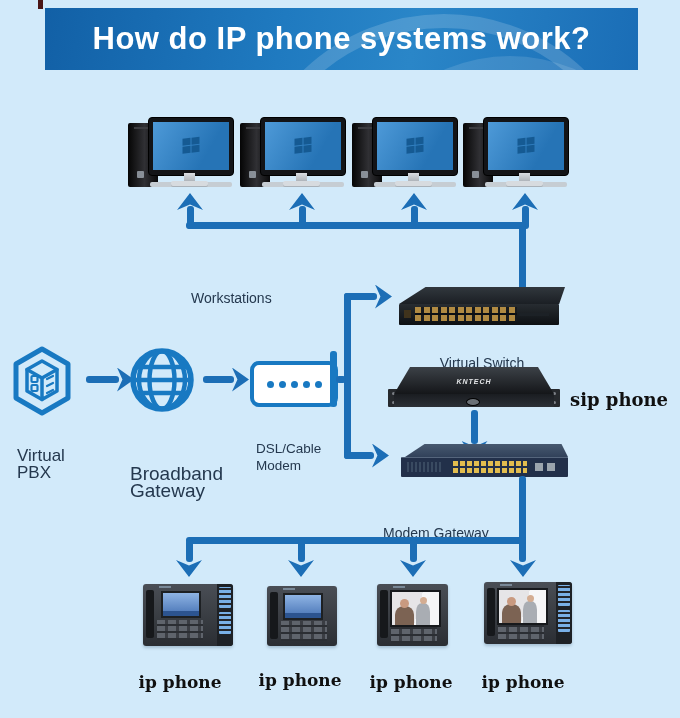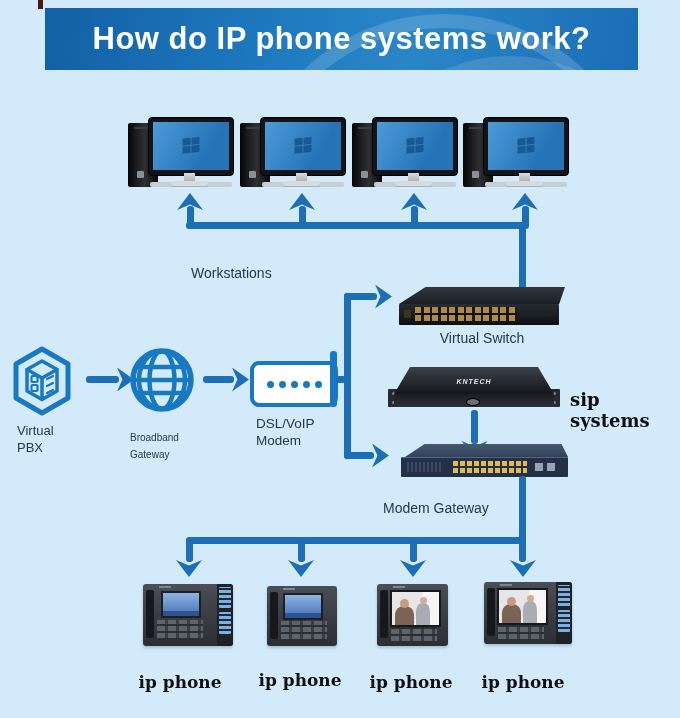--- a/index.html
+++ b/index.html
@@ -44,21 +44,21 @@
   .winlogo{position:absolute;left:50%;top:50%;width:17px;height:15px;
            transform:translate(-50%,-55%) skewY(-6deg);display:grid;
            grid-template-columns:1fr 1fr;grid-template-rows:1fr 1fr;gap:1px;}
   .winlogo div{background:#155a93;}
   .neck{position:absolute;left:64px;top:56px;width:11px;height:9px;
         background:linear-gradient(#dadde1,#a9afb5);}
   .mbase{position:absolute;left:51px;top:64px;width:37px;height:5px;border-radius:2px;
          background:#d7dbdf;box-shadow:0 1px 0 #aab2b9;}
 
   
-  .lbl{position:absolute;color:var(--label);font-size:14px;line-height:17px;}
+  .lbl{position:absolute;color:var(--label);font-size:14px;line-height:17px;margin-top:25px;}
   .lbl-serif{position:absolute;color:#101010;font-family:"DejaVu Serif",serif;font-weight:700;}
 
   
   .switch{position:absolute;left:399px;top:287px;width:166px;height:38px;}
   .sw-top{position:absolute;left:0;top:0;width:166px;height:17px;
           clip-path:polygon(16% 0,100% 0,96.5% 100%,0 100%);
           background:linear-gradient(180deg,#31373d,#1b1f24);}
   .sw-front{position:absolute;left:0;top:17px;width:160px;height:21px;border-radius:1px;
             background:linear-gradient(#272c31,#0d1013);}
   .sw-ports{position:absolute;left:16px;top:3px;width:102px;height:14px;
@@ -251,21 +251,21 @@
   <div class="server">
     <div class="ear" style="left:0"></div>
     <div class="ear" style="right:0"></div>
     <div class="sv-top">
       <div class="sv-brand">KNTECH</div>
     </div>
     <div class="sv-front">
       <div class="sv-btn"></div>
     </div>
   </div>
-  <div class="lbl-serif" style="left:570px;top:389px;font-size:18px">sip systems</div>
+  <div class="lbl-serif" style="left:570px;top:389px;font-size:18px">sip phone</div>
 
   <div class="shaft-v" style="left:471px;top:410px;width:7px;height:34px"></div>
   <div class="ah ah-down" style="left:461.5px;top:441px"></div>
 
   <div class="gateway">
     <div class="gw-top"></div>
     <div class="gw-front">
       <div class="gw-vents"></div>
       <div class="gw-ports"></div>
       <div class="gw-p2"></div>
@@ -278,21 +278,21 @@
     <g fill="none" stroke="#1879c2" stroke-linejoin="round" stroke-linecap="round">
       <path d="M30 3 L56 18 L56 52 L30 67 L4 52 L4 18 Z" stroke-width="5"></path>
       <path d="M30 15 L45 23.5 L30 32 L15 23.5 Z" stroke-width="3.5"></path>
       <path d="M45 23.5 L45 45 L30 53.5 L30 32" stroke-width="3.5"></path>
       <path d="M15 23.5 L15 45 L30 53.5" stroke-width="3.5"></path>
       <rect x="19.5" y="30" width="6" height="6" rx="1" stroke-width="2.2"></rect>
       <rect x="19.5" y="39" width="6" height="6" rx="1" stroke-width="2.2"></rect>
       <path d="M35 33 L41 30 M35 40 L41 37 M35 47 L41 44" stroke-width="2.2"></path>
     </g>
   </svg>
-  <div class="lbl" style="left:17px;top:422px;font-size:13px">
+  <div class="lbl" style="left:17px;top:422px;font-size:17px">
     <div>Virtual</div>
     <div>PBX</div>
   </div>
 
   <div class="shaft-h" style="left:86px;top:376px;width:33px;height:7px"></div>
   <div class="ah ah-right" style="left:117px;top:367.5px"></div>
 
   <svg class="svg-icon" style="left:128px;top:346px" width="68" height="68" viewBox="0 0 68 68">
     <defs>
         <clipPath id="gc">
@@ -301,39 +301,39 @@
       </defs>
     <g fill="none" stroke="#1879c2" stroke-width="5.5" stroke-linecap="round">
       <circle cx="34" cy="34" r="29"></circle>
       <g stroke-width="4.5" clip-path="url(#gc)">
         <ellipse cx="34" cy="34" rx="12.5" ry="29"></ellipse>
         <ellipse cx="34" cy="34" rx="23" ry="29"></ellipse>
         <path d="M2 21 H66 M2 34 H66 M2 47 H66"></path>
       </g>
     </g>
   </svg>
-  <div class="lbl" style="left:130px;top:429px;font-size:10px">
+  <div class="lbl" style="left:130px;top:440px;font-size:19px">
     <div>Broadband</div>
     <div>Gateway</div>
   </div>
 
   <div class="shaft-h" style="left:203px;top:376px;width:31px;height:7px"></div>
   <div class="ah ah-right" style="left:232px;top:367.5px"></div>
 
   <div class="modem">
     <span></span>
       <span></span>
       <span></span>
       <span></span>
       <span></span>
   </div>
   <div class="modem-cap"></div>
   <div class="shaft-h" style="left:336px;top:376px;width:10px;height:7px"></div>
   <div class="lbl" style="left:256px;top:415px;font-size:13.5px">
-    <div>DSL/VoIP</div>
+    <div>DSL/Cable</div>
     <div>Modem</div>
   </div>
 
   <div class="shaft-v" style="left:519px;top:476px;width:7px;height:86px"></div>
   <div class="shaft-h" style="left:186px;top:537px;width:340px;height:7px"></div>
   <div class="shaft-v" style="left:185.5px;top:540px;width:7px;height:22px"></div>
   <div class="shaft-v" style="left:297.5px;top:540px;width:7px;height:22px"></div>
   <div class="shaft-v" style="left:409.5px;top:540px;width:7px;height:22px"></div>
   <div class="ah ah-down" style="left:176px;top:560px"></div>
   <div class="ah ah-down" style="left:288px;top:560px"></div>

